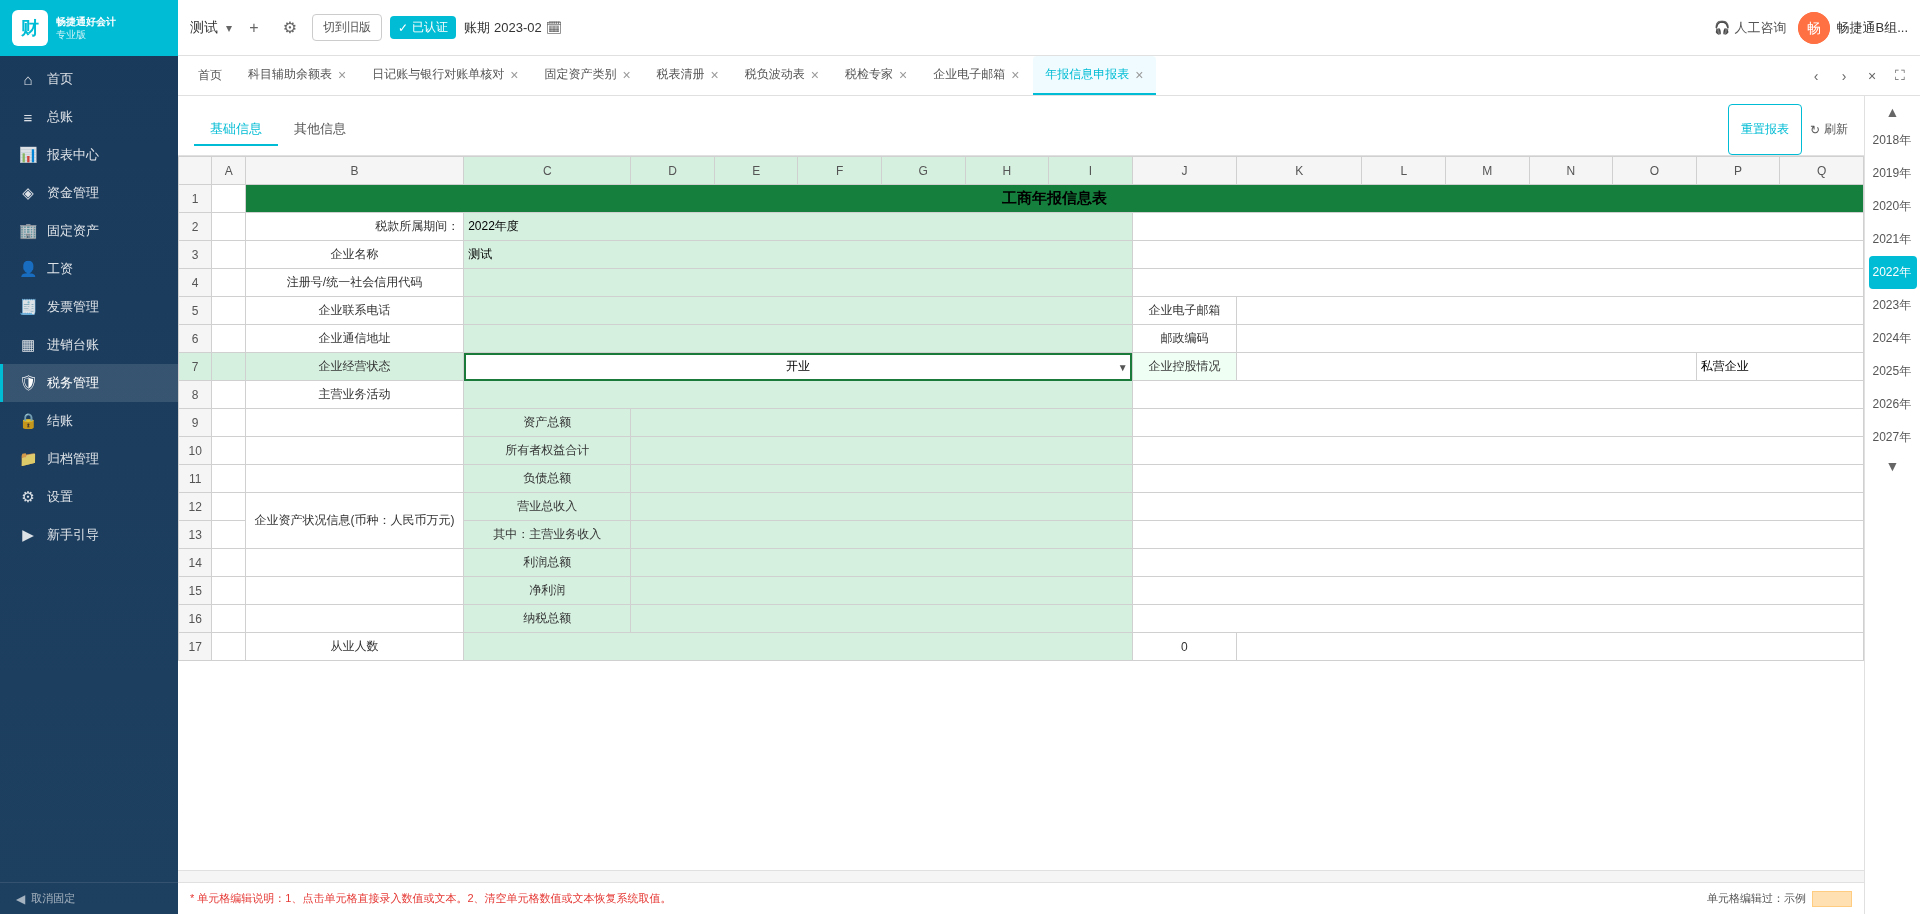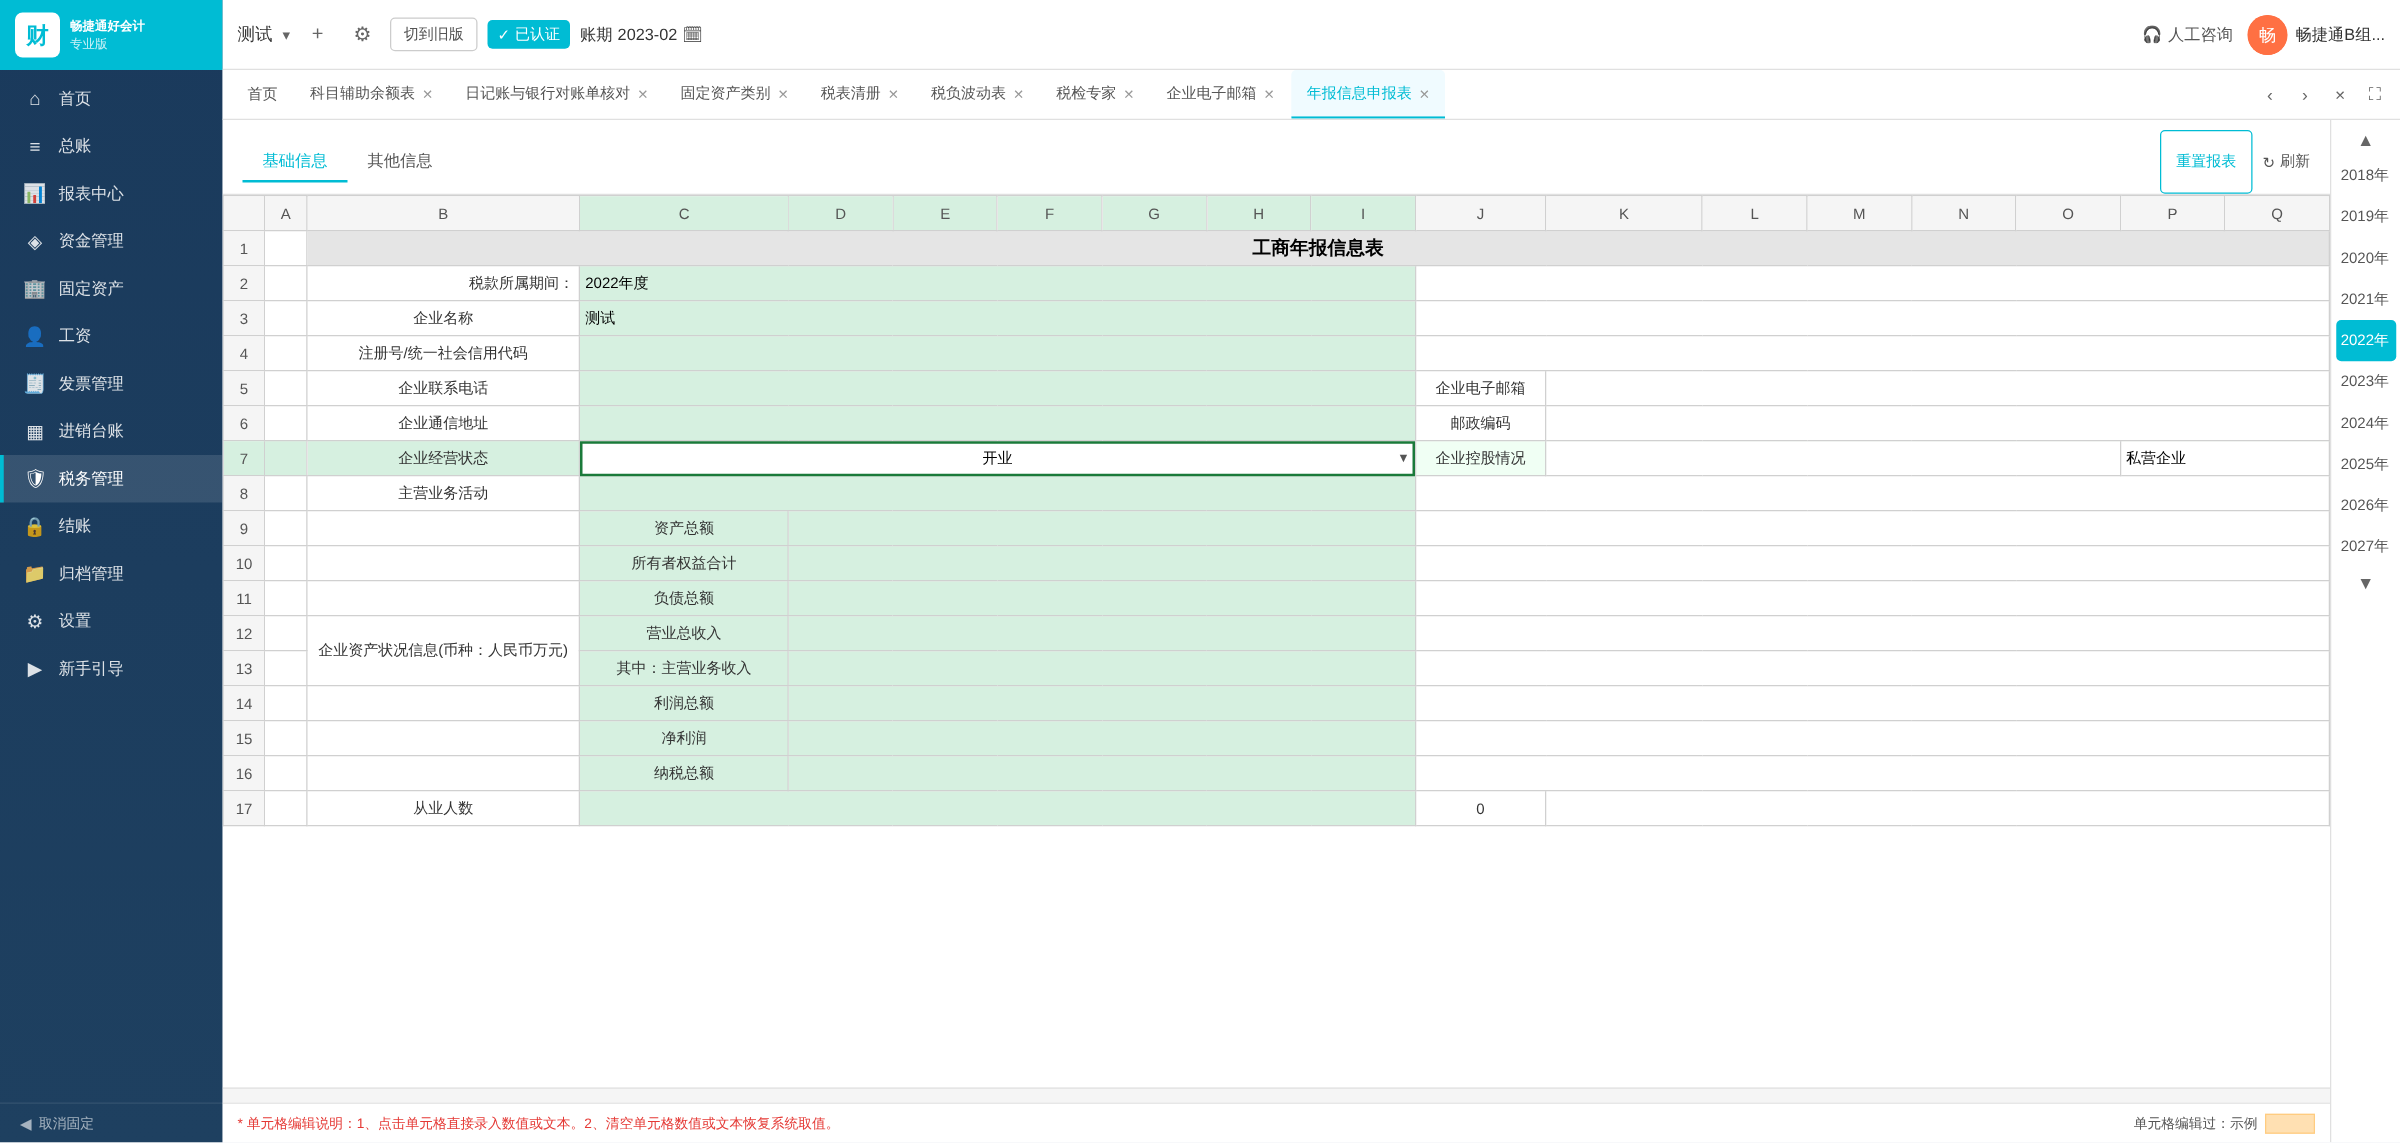--- a/index.html
+++ b/index.html
@@ -484,21 +484,21 @@
                 <th style="width:80px;">O</th>
                 <th style="width:80px;">P</th>
                 <th style="width:80px;">Q</th>
               </tr>
             </thead>
             <tbody>
 
               <tr>
                 <td class="row-header">1</td>
                 <td class="data-cell"></td>
-                <td colspan="17" class="merged-title" style="background: #e5e5e5;">工商年报信息表</td>
+                <td colspan="17" class="merged-title" style="background: #15803d;">工商年报信息表</td>
               </tr>
 
               <tr>
                 <td class="row-header">2</td>
                 <td class="data-cell"></td>
                 <td class="label-cell" style="text-align:right;margin-left:36px;">税款所属期间：</td>
                 <td class="data-cell active-col" colspan="7">2022年度</td>
                 <td class="data-cell" colspan="8"></td>
               </tr>
 

